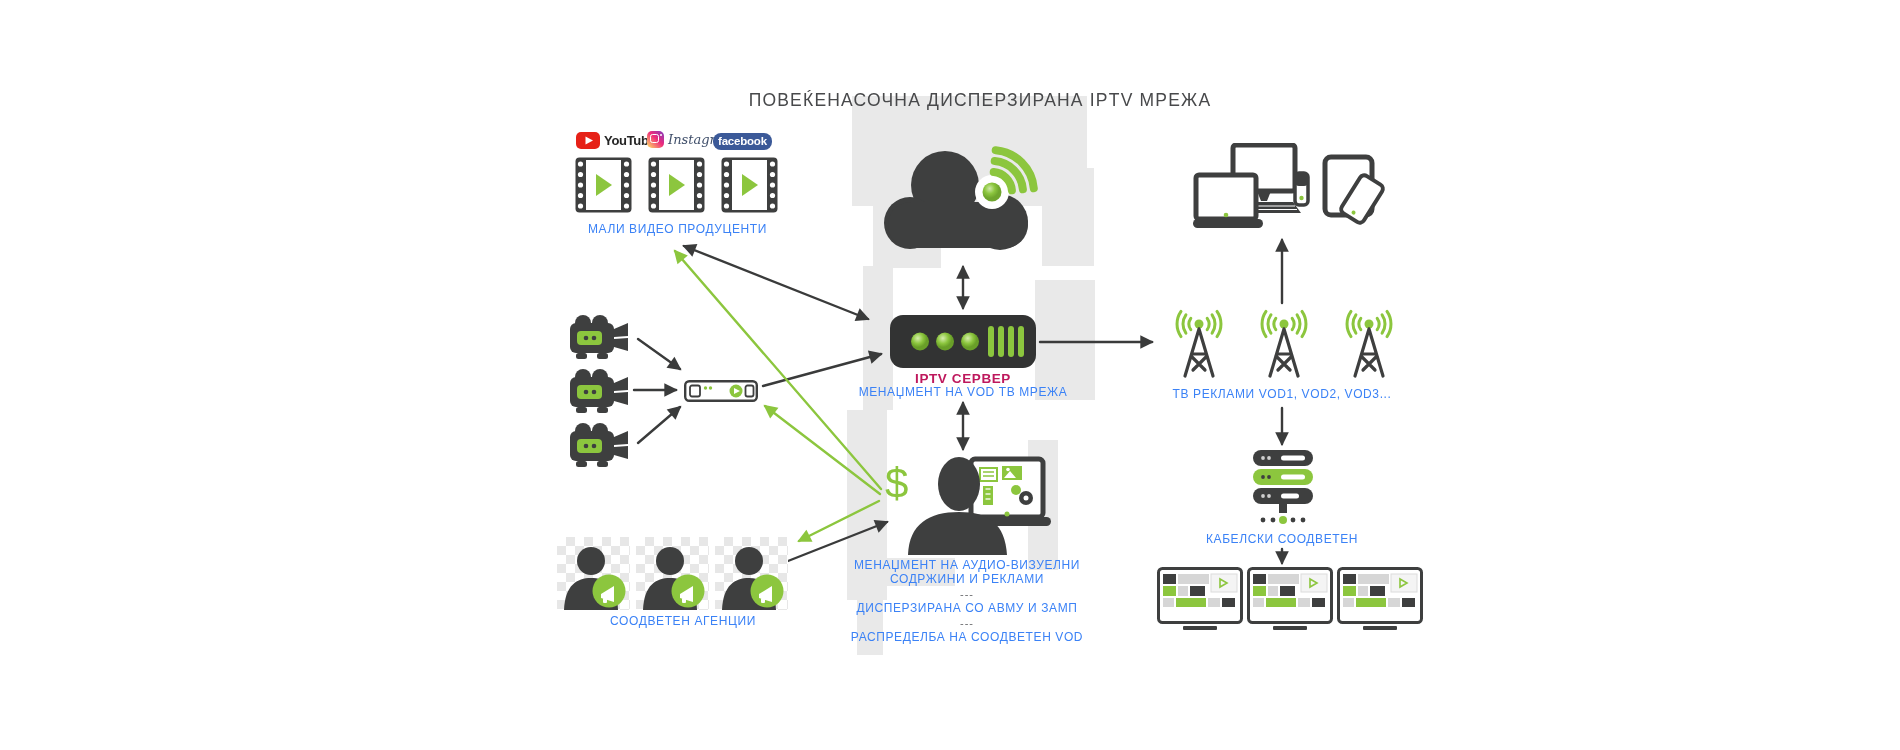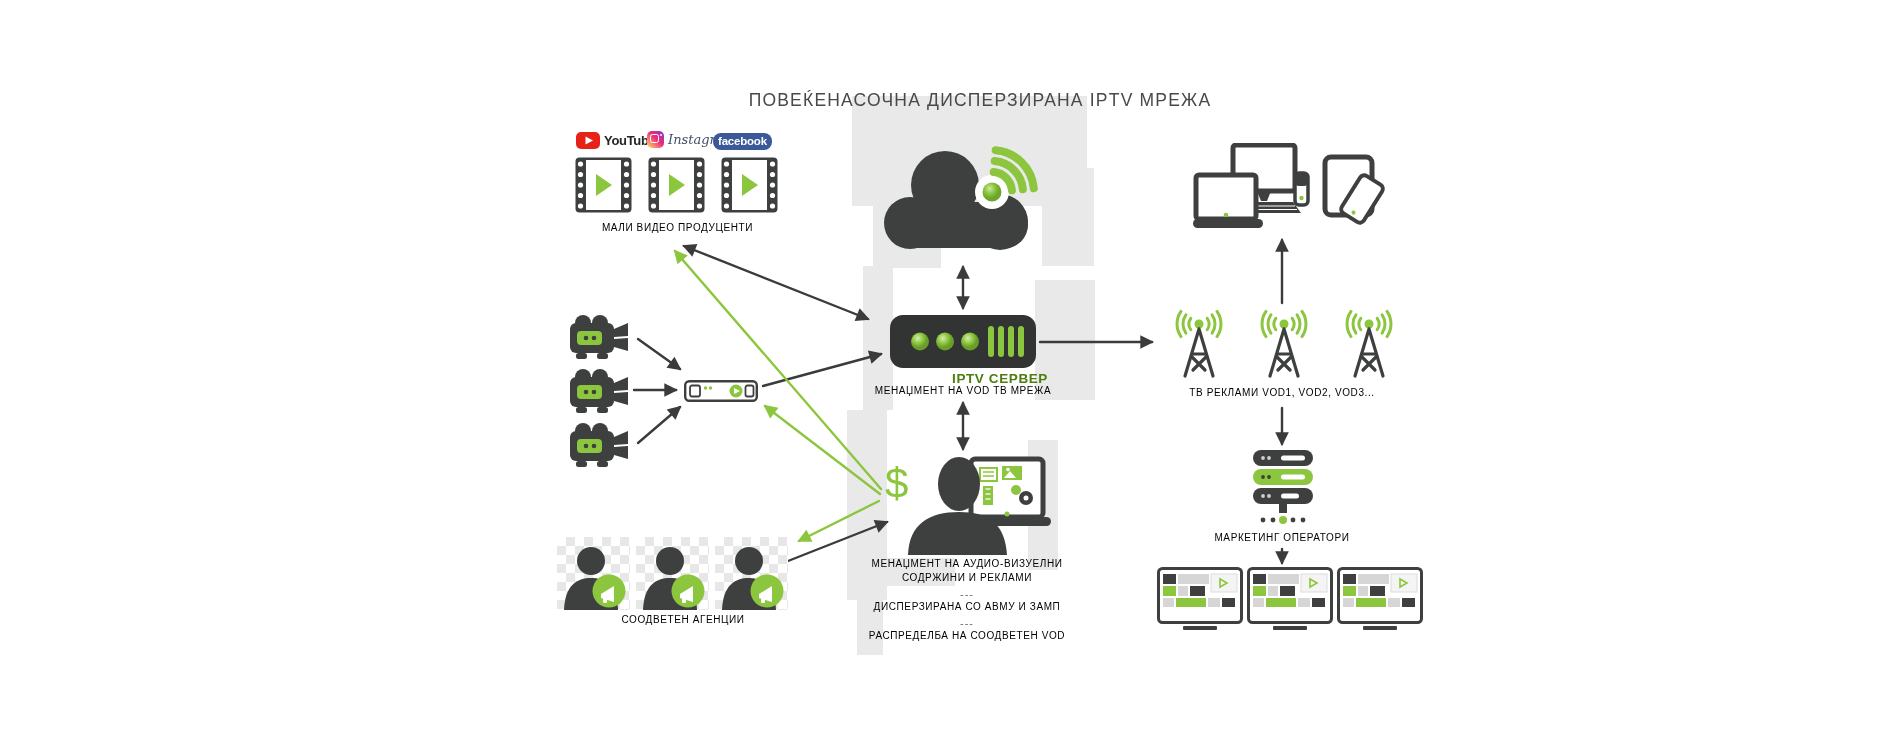--- a/index.html
+++ b/index.html
@@ -1,25 +1,25 @@
 <!DOCTYPE html>
 <html><head>
 <meta charset="utf-8">
 <style>
   html,body{margin:0;padding:0;background:#fff;}
   .canvas{position:relative;width:1900px;height:750px;background:#fff;overflow:hidden;
           font-family:"Liberation Sans",sans-serif;margin-left:35px;}
   .wm{position:absolute;background:#e9e9e9;z-index:0;}
   .arrows{position:absolute;left:0;top:0;z-index:1;}
   .node{position:absolute;z-index:2;}
-  .lbl{position:absolute;z-index:3;color:#000000;font-size:10px;letter-spacing:.6px;
+  .lbl{position:absolute;z-index:3;color:#3b82f6;font-size:12px;letter-spacing:.6px;
        text-align:center;white-space:nowrap;}
   .title{position:absolute;z-index:3;color:#48494b;font-size:17.5px;letter-spacing:1.2px;
          text-align:center;white-space:nowrap;}
-  .srv-name{color:#4d7c0f;font-weight:bold;font-size:13.5px;padding-left:37px;}
+  .srv-name{color:#be185d;font-weight:bold;font-size:13.5px;}
   .sep{font-size:11px;letter-spacing:1px;color:#6a6b6d;}
   .dollar{position:absolute;z-index:3;color:#8cc63e;font-size:42px;font-weight:500;line-height:1;}
   .logo-row{position:absolute;z-index:2;display:flex;align-items:center;gap:4px;}
   .yt-txt{font-weight:bold;color:#252525;font-size:13px;letter-spacing:-.3px;}
   .ig-box{display:inline-block;width:17px;height:17px;border-radius:5px;position:relative;
           background:linear-gradient(45deg,#fdc468 10%,#ee2a7b 55%,#8a3ab9 95%);}
   .ig-box .cam{position:absolute;left:3.2px;top:3.2px;width:7px;height:7px;border:1.7px solid #fff;border-radius:2.5px;}
   .ig-box .dot{position:absolute;right:2.5px;top:2.5px;width:2px;height:2px;border-radius:50%;background:#fff;}
   .ig-txt{font-style:italic;color:#41506b;font-size:13px;font-family:"DejaVu Serif",serif;}
   .fb-box{display:inline-flex;align-items:center;gap:18px;background:#3b5998;border-radius:8px;
@@ -378,21 +378,21 @@
     <circle cx="12" cy="46" r="1.9" fill="#cfcfcf"></circle>
       <circle cx="18" cy="46" r="1.9" fill="#cfcfcf"></circle>
     <rect x="30" y="43.5" width="18" height="5" rx="2.5" fill="#fff"></rect>
     <rect x="28" y="54" width="8" height="9" fill="#3e3f3f"></rect>
     <circle cx="12" cy="70" r="2.4" fill="#3e3f3f"></circle>
       <circle cx="22" cy="70" r="2.4" fill="#3e3f3f"></circle>
     <circle cx="32" cy="70" r="4" fill="#8cc63e"></circle>
     <circle cx="42" cy="70" r="2.4" fill="#3e3f3f"></circle>
       <circle cx="52" cy="70" r="2.4" fill="#3e3f3f"></circle>
   </svg>
-  <div class="lbl" style="left:1122px;top:532px;width:250px;">МАРКЕТИНГ ОПЕРАТОРИ</div>
+  <div class="lbl" style="left:1122px;top:532px;width:250px;">КАБЕЛСКИ СООДВЕТЕН</div>
 
   <svg class="node" style="left:1122px;top:567px;" width="86" height="64" viewBox="0 0 86 64">
     <rect x="1.5" y="1.5" width="83" height="54" rx="4" fill="#fff" stroke="#3e3f3f" stroke-width="3"></rect>
     <rect x="6" y="7" width="13" height="10" fill="#3e3f3f"></rect>
       <rect x="21" y="7" width="31" height="10" fill="#d6d6d6"></rect>
     <rect x="54" y="7" width="26" height="18" fill="#f4f4f4" stroke="#dcdcdc" stroke-width="1"></rect>
     <polygon points="63,12 70,16 63,20" fill="none" stroke="#8cc63e" stroke-width="1.6"></polygon>
     <rect x="6" y="19" width="13" height="10" fill="#8cc63e"></rect>
       <rect x="21" y="19" width="10" height="10" fill="#d6d6d6"></rect>
       <rect x="33" y="19" width="15" height="10" fill="#3e3f3f"></rect>

